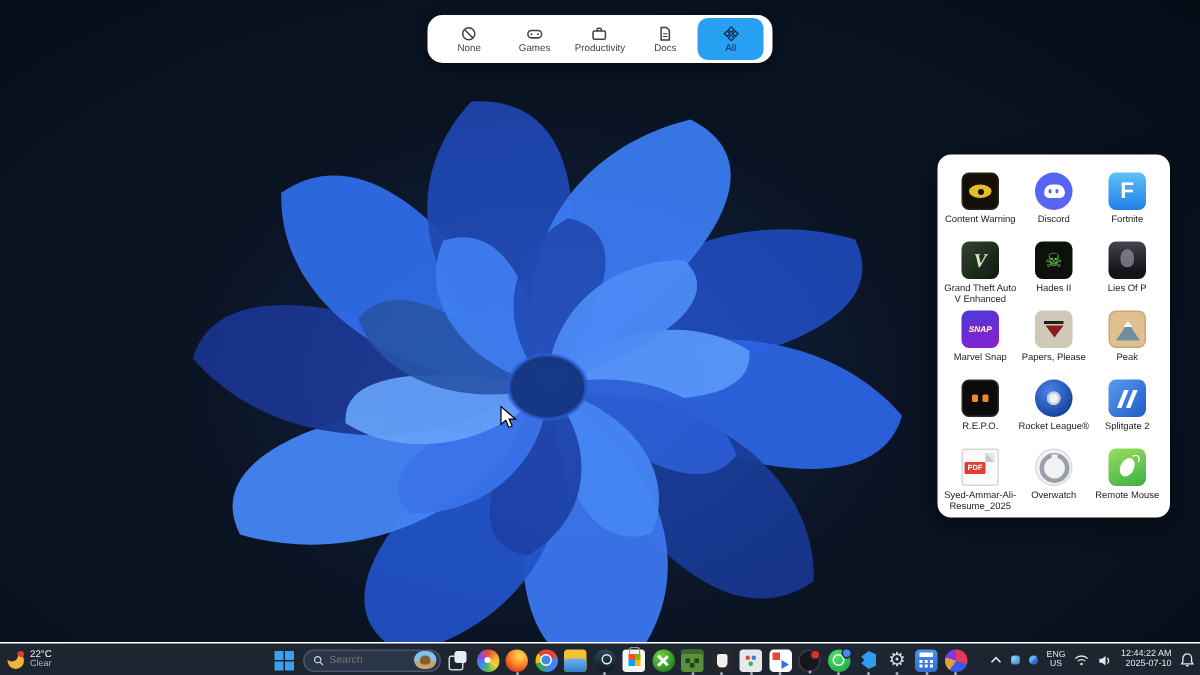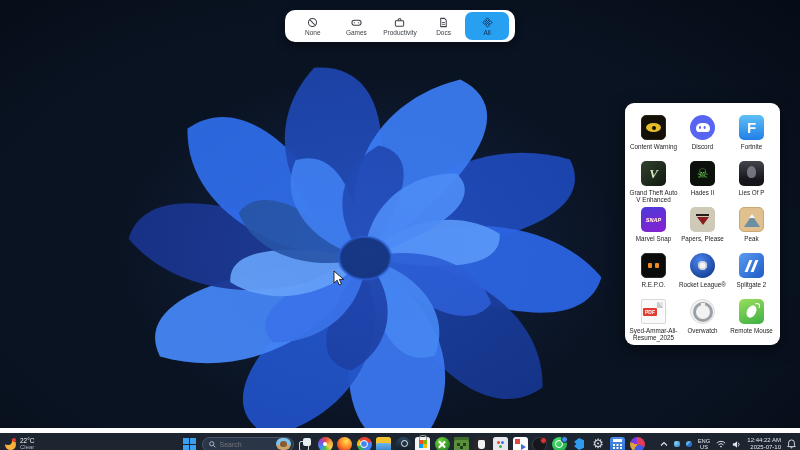--- a/index.html
+++ b/index.html
@@ -80,21 +80,21 @@
   .ic-ow::before{content:"";width:14px;height:14px;border-radius:50%;border:3.5px solid #9aa0a8;}
   .ic-ow::after{content:"";position:absolute;width:4px;height:7px;background:#f2f2f2;top:3px;}
   .ic-rmouse{background:linear-gradient(160deg,#9ade5e,#3cb043);}
   .ic-rmouse::before{content:"";width:9px;height:13px;background:#fff;border-radius:50%;
     transform:rotate(28deg);}
   .ic-rmouse::after{content:"";position:absolute;right:4px;top:4px;width:4px;height:4px;
     border-radius:50%;border:1.3px solid #fff;border-left-color:transparent;border-bottom-color:transparent;}
 
   
   .taskbar{position:absolute;left:0;bottom:0;width:800px;height:22px;background:#1d2531;
-    border-top:5px solid #ffffff;}
+    border-top:1px solid #ffffff;}
   .weather{position:absolute;left:5px;top:1px;display:flex;align-items:center;gap:4px;height:20px;}
   .wicon{width:11px;height:11px;border-radius:50%;position:relative;
     background:radial-gradient(circle at 70% 65%,#f6b13e 55%,#d87a20 100%);}
   .wicon::before{content:"";position:absolute;left:-1px;top:-2px;width:8px;height:8px;border-radius:50%;
     background:#1d2531;}
   .wicon::after{content:"";position:absolute;right:0px;top:-1px;width:4px;height:4px;border-radius:50%;
     background:#e03c31;}
   .wtxt{display:flex;flex-direction:column;justify-content:center;}
   .wtemp{font-size:6.5px;color:#f2f4f6;line-height:7px;}
   .wcond{font-size:6px;color:#aab4c2;line-height:7px;}

